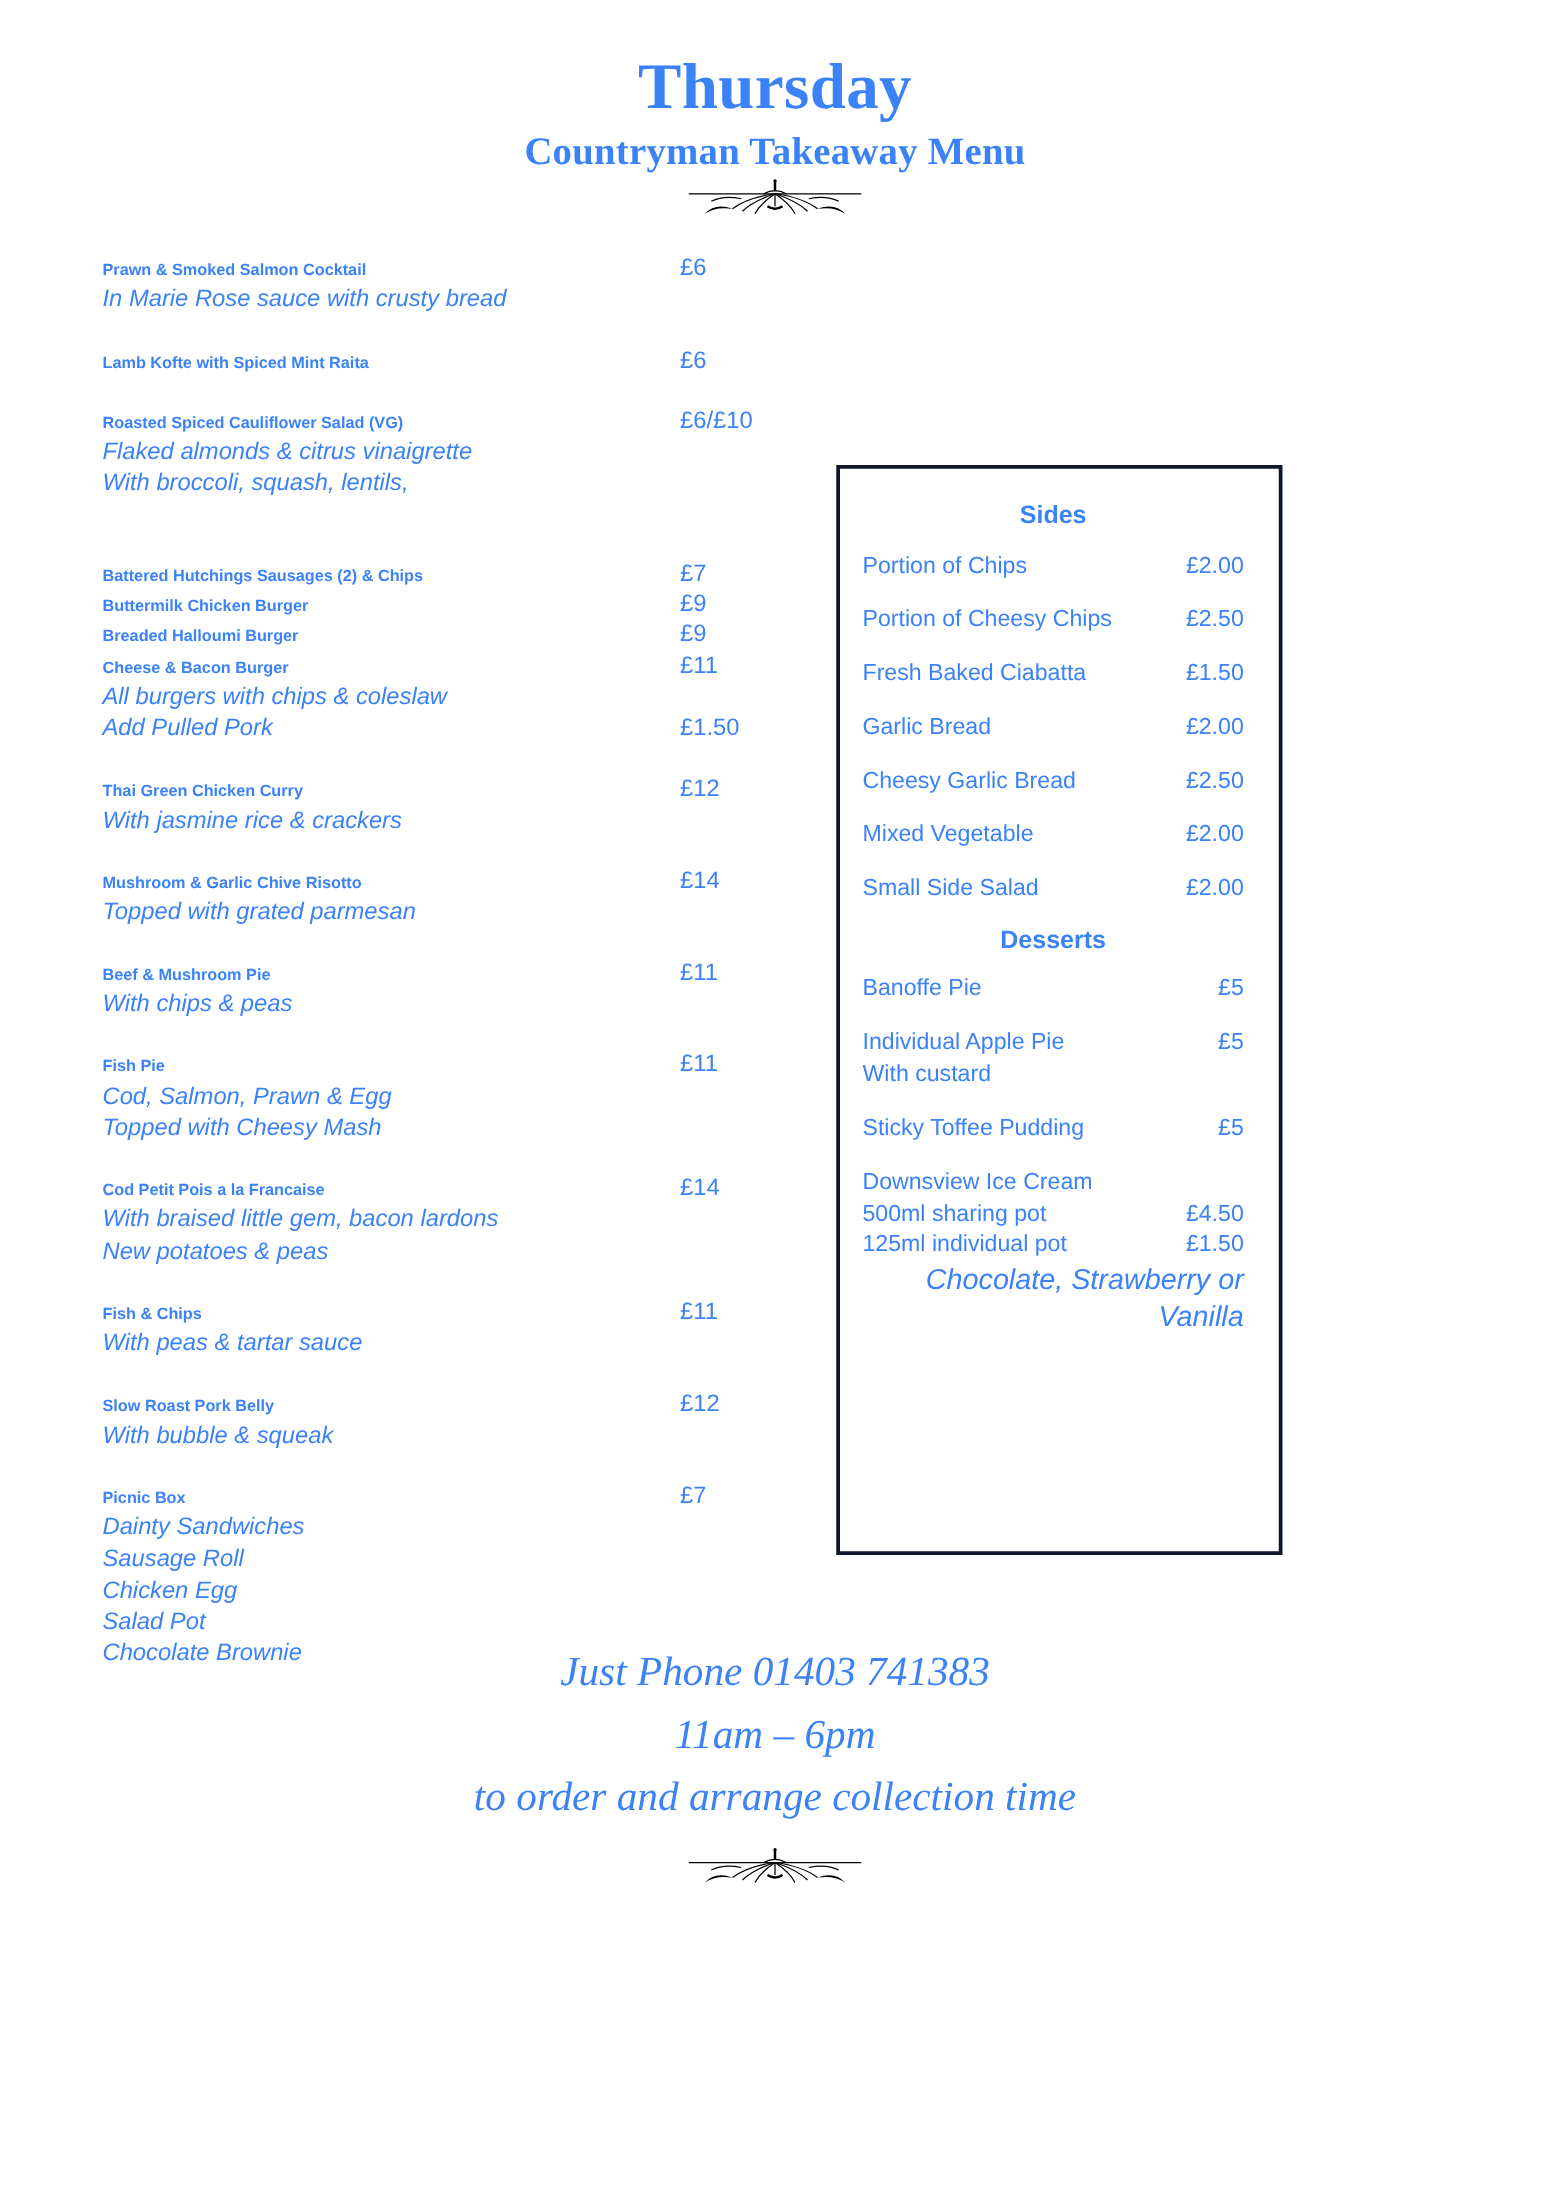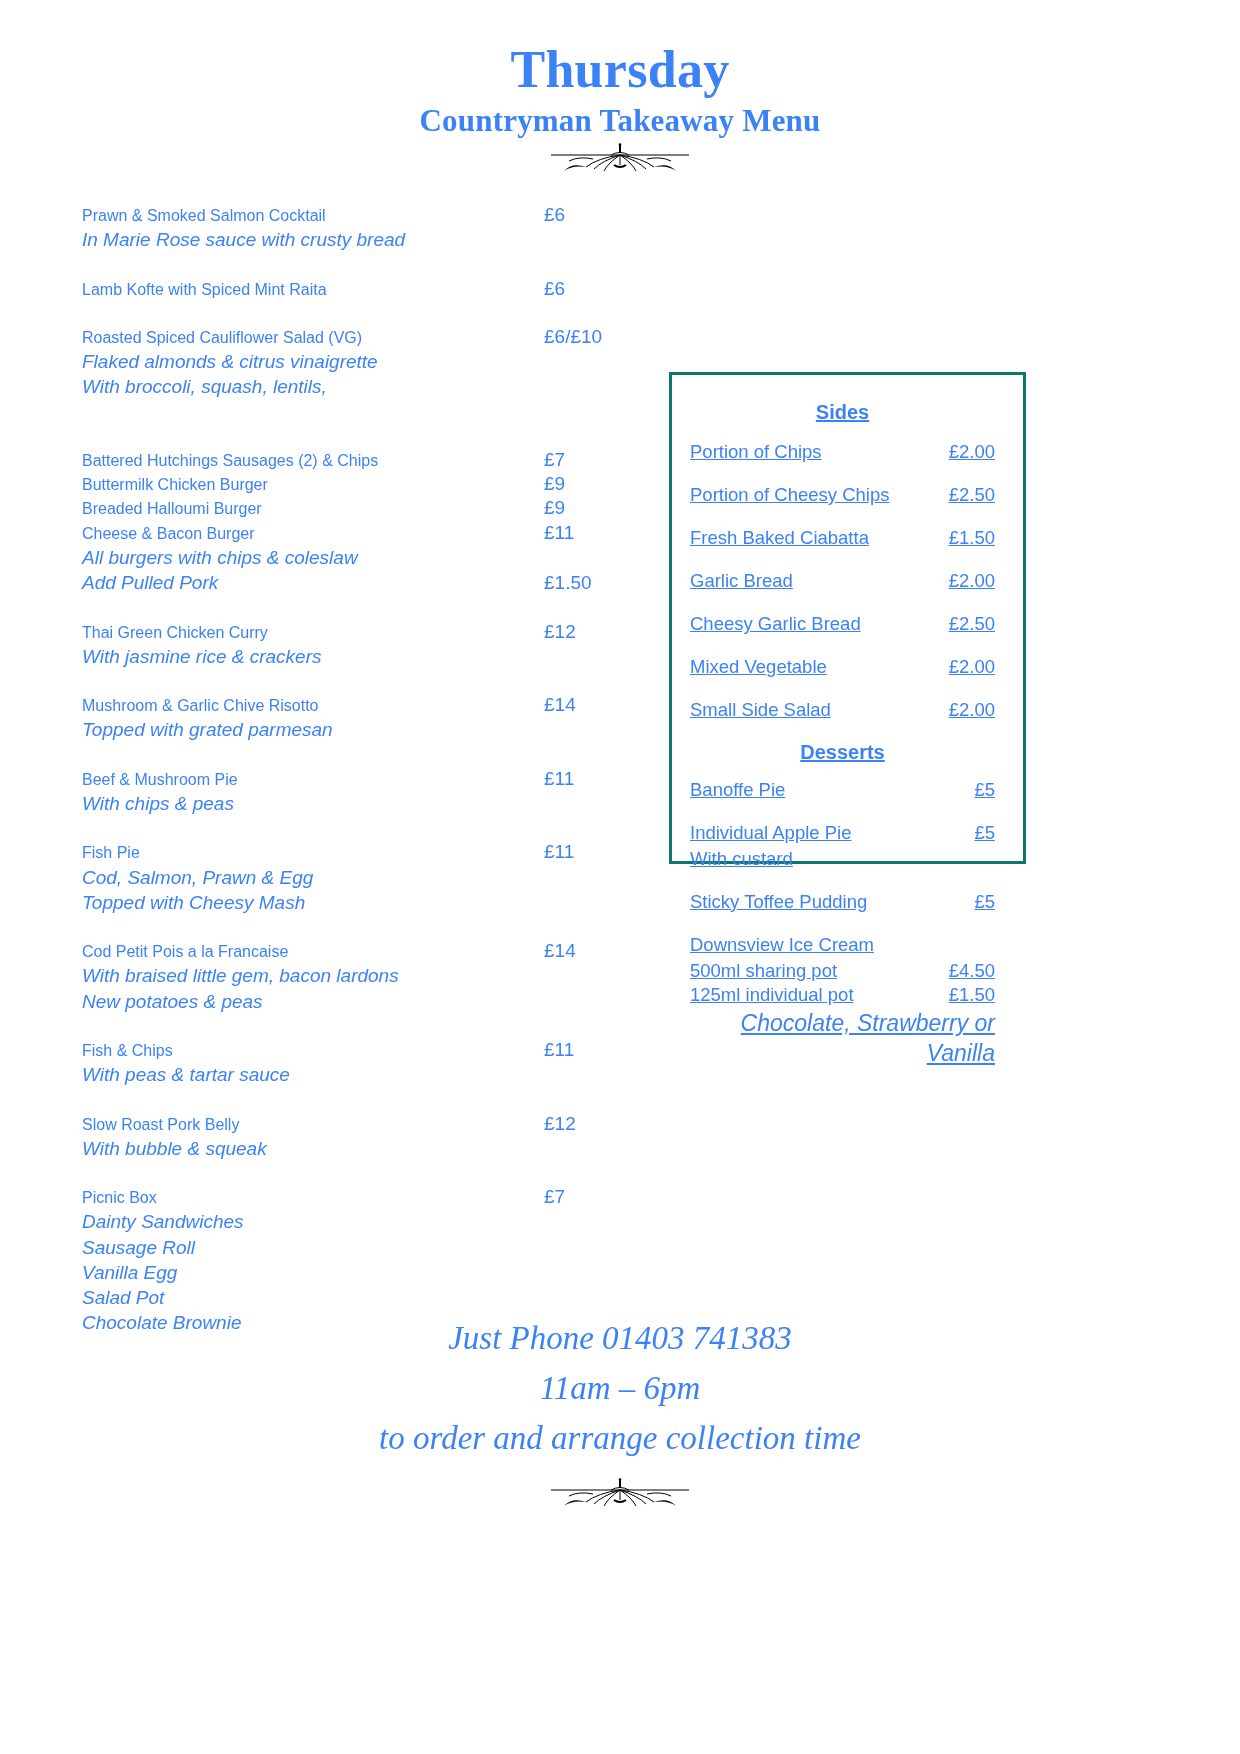--- a/index.html
+++ b/index.html
@@ -53,22 +53,22 @@
     left: 82px;
     top: 203px;
     width: 545px;
   }
   .row {
     display: flex;
     align-items: baseline;
   }
   .row .nm {
     flex: 0 0 462px;
-    font-size: 16px;
-    font-weight: normal;
+    font-size: 13px;
+    font-weight: bold;
     line-height: 1.28;
     white-space: nowrap;
   }
   .row .pr {
     flex: 0 0 auto;
     font-size: 19px;
     line-height: 1.28;
     white-space: nowrap;
   }
   .desc {
@@ -94,25 +94,24 @@
   }
   .grp { margin-bottom: 24px; }
   .grp.tight { margin-bottom: 0; }
 
   
   .side-box {
     position: absolute;
     left: 669px;
     top: 372px;
     width: 357px;
-    height: 492px;
-    border: 3px solid #0f766e;
+    height: 872px;
+    border: 3px solid #0f172a;
     box-sizing: border-box;
     padding: 26px 28px 0 18px;
-    text-decoration: underline;
   }
   .box-head {
     text-align: center;
     font-weight: bold;
     font-size: 20px;
     margin: 0 0 16px 0;
   }
   .box-head.desserts {
     margin-top: 18px;
     margin-bottom: 14px;
@@ -315,21 +314,21 @@
       <div class="desc">With bubble &amp; squeak</div>
     </div>
 
     <div class="grp tight">
       <div class="row">
         <div class="nm">Picnic Box</div>
         <div class="pr">£7</div>
       </div>
       <div class="desc">Dainty Sandwiches</div>
       <div class="desc">Sausage Roll</div>
-      <div class="desc">Vanilla Egg</div>
+      <div class="desc">Chicken Egg</div>
       <div class="desc">Salad Pot</div>
       <div class="desc">Chocolate Brownie</div>
     </div>
 
   </div>
 
   <div class="side-box">
 
     <div class="box-head">Sides</div>
 

